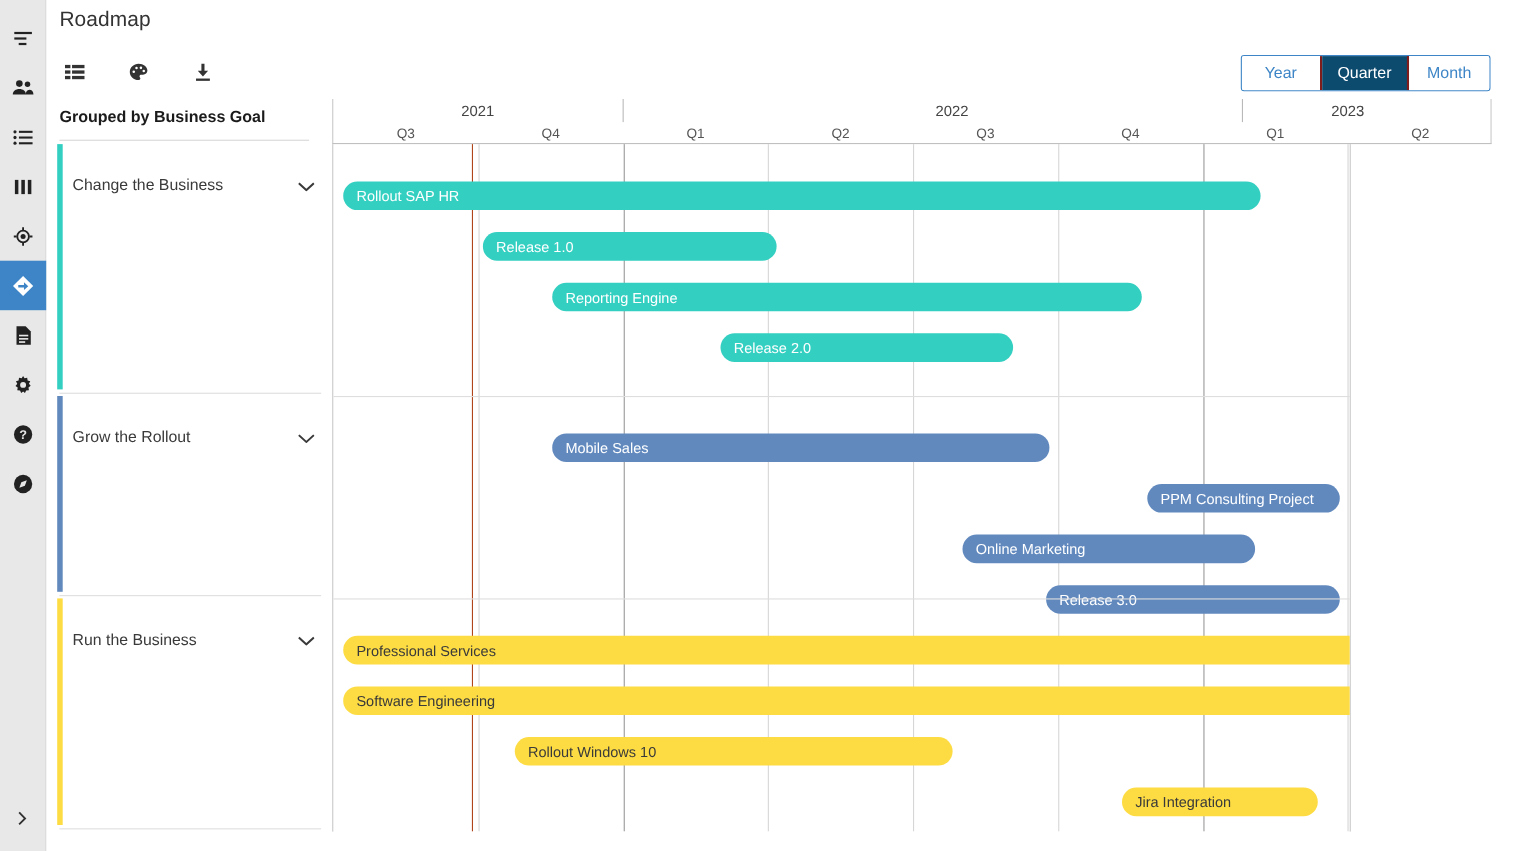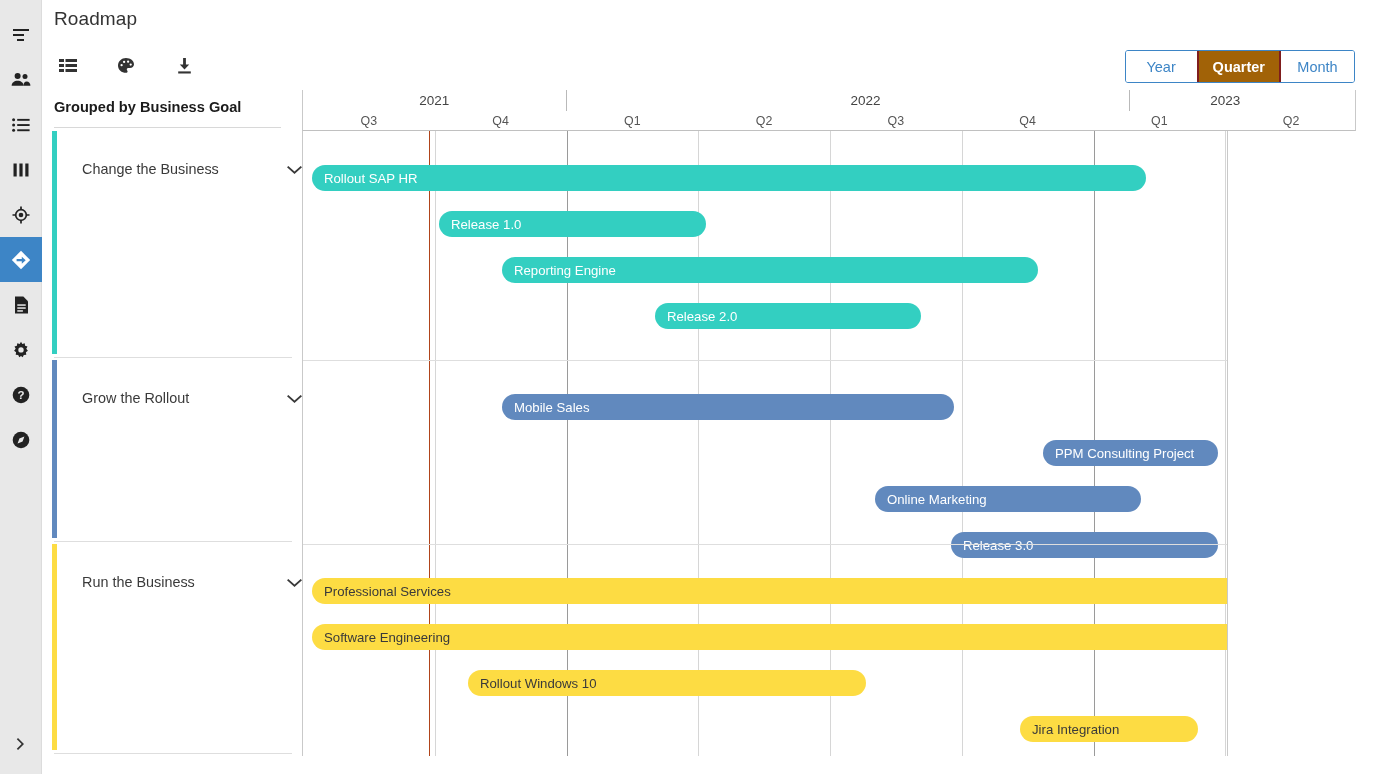--- a/index.html
+++ b/index.html
@@ -71,21 +71,21 @@
     min-width: 73px;
     padding: 0 14px;
     display: flex; align-items: center; justify-content: center;
     font-size: 14.5px;
     color: #3d85c6;
     background: #ffffff;
     cursor: pointer;
     border-right: 2px solid #7f1d1d;
   }
   .scale-opt:last-child { border-right: none; }
-  .scale-opt.selected { background: #a16207; color: #ffffff; font-weight: bold; }
+  .scale-opt.selected { background: #0c4a6e; color: #ffffff; }
 
   
   #grouped-header {
     position: absolute; left: 54px; top: 99px;
     width: 227px;
     font-size: 14.6px; font-weight: bold; color: #1b1b1b;
   }
   #grouped-divider {
     position: absolute; left: 54px; top: 127px;
     width: 227px; height: 1px; background: #d8d8d8;
@@ -154,21 +154,21 @@
   #groups {
     position: absolute; left: 44px; top: 131px;
     width: 258px; height: 625px;
   }
   .group-block { position: absolute; left: 0; width: 258px; }
   .group-accent {
     position: absolute; left: 8px; top: 0;
     width: 5px;
   }
   .group-row {
-    position: absolute; left: 38px; top: 30px;
+    position: absolute; left: 22px; top: 30px;
     width: 236px;
     display: flex; align-items: center; justify-content: space-between;
     padding-right: 16px;
     cursor: pointer;
     text-align: center;
   }
   .group-label { font-size: 14.4px; color: #3a3a3a; }
   .chev { display: flex; align-items: center; }
   .chev svg { fill: #3a3a3a; display: block; }
   .group-underline {

